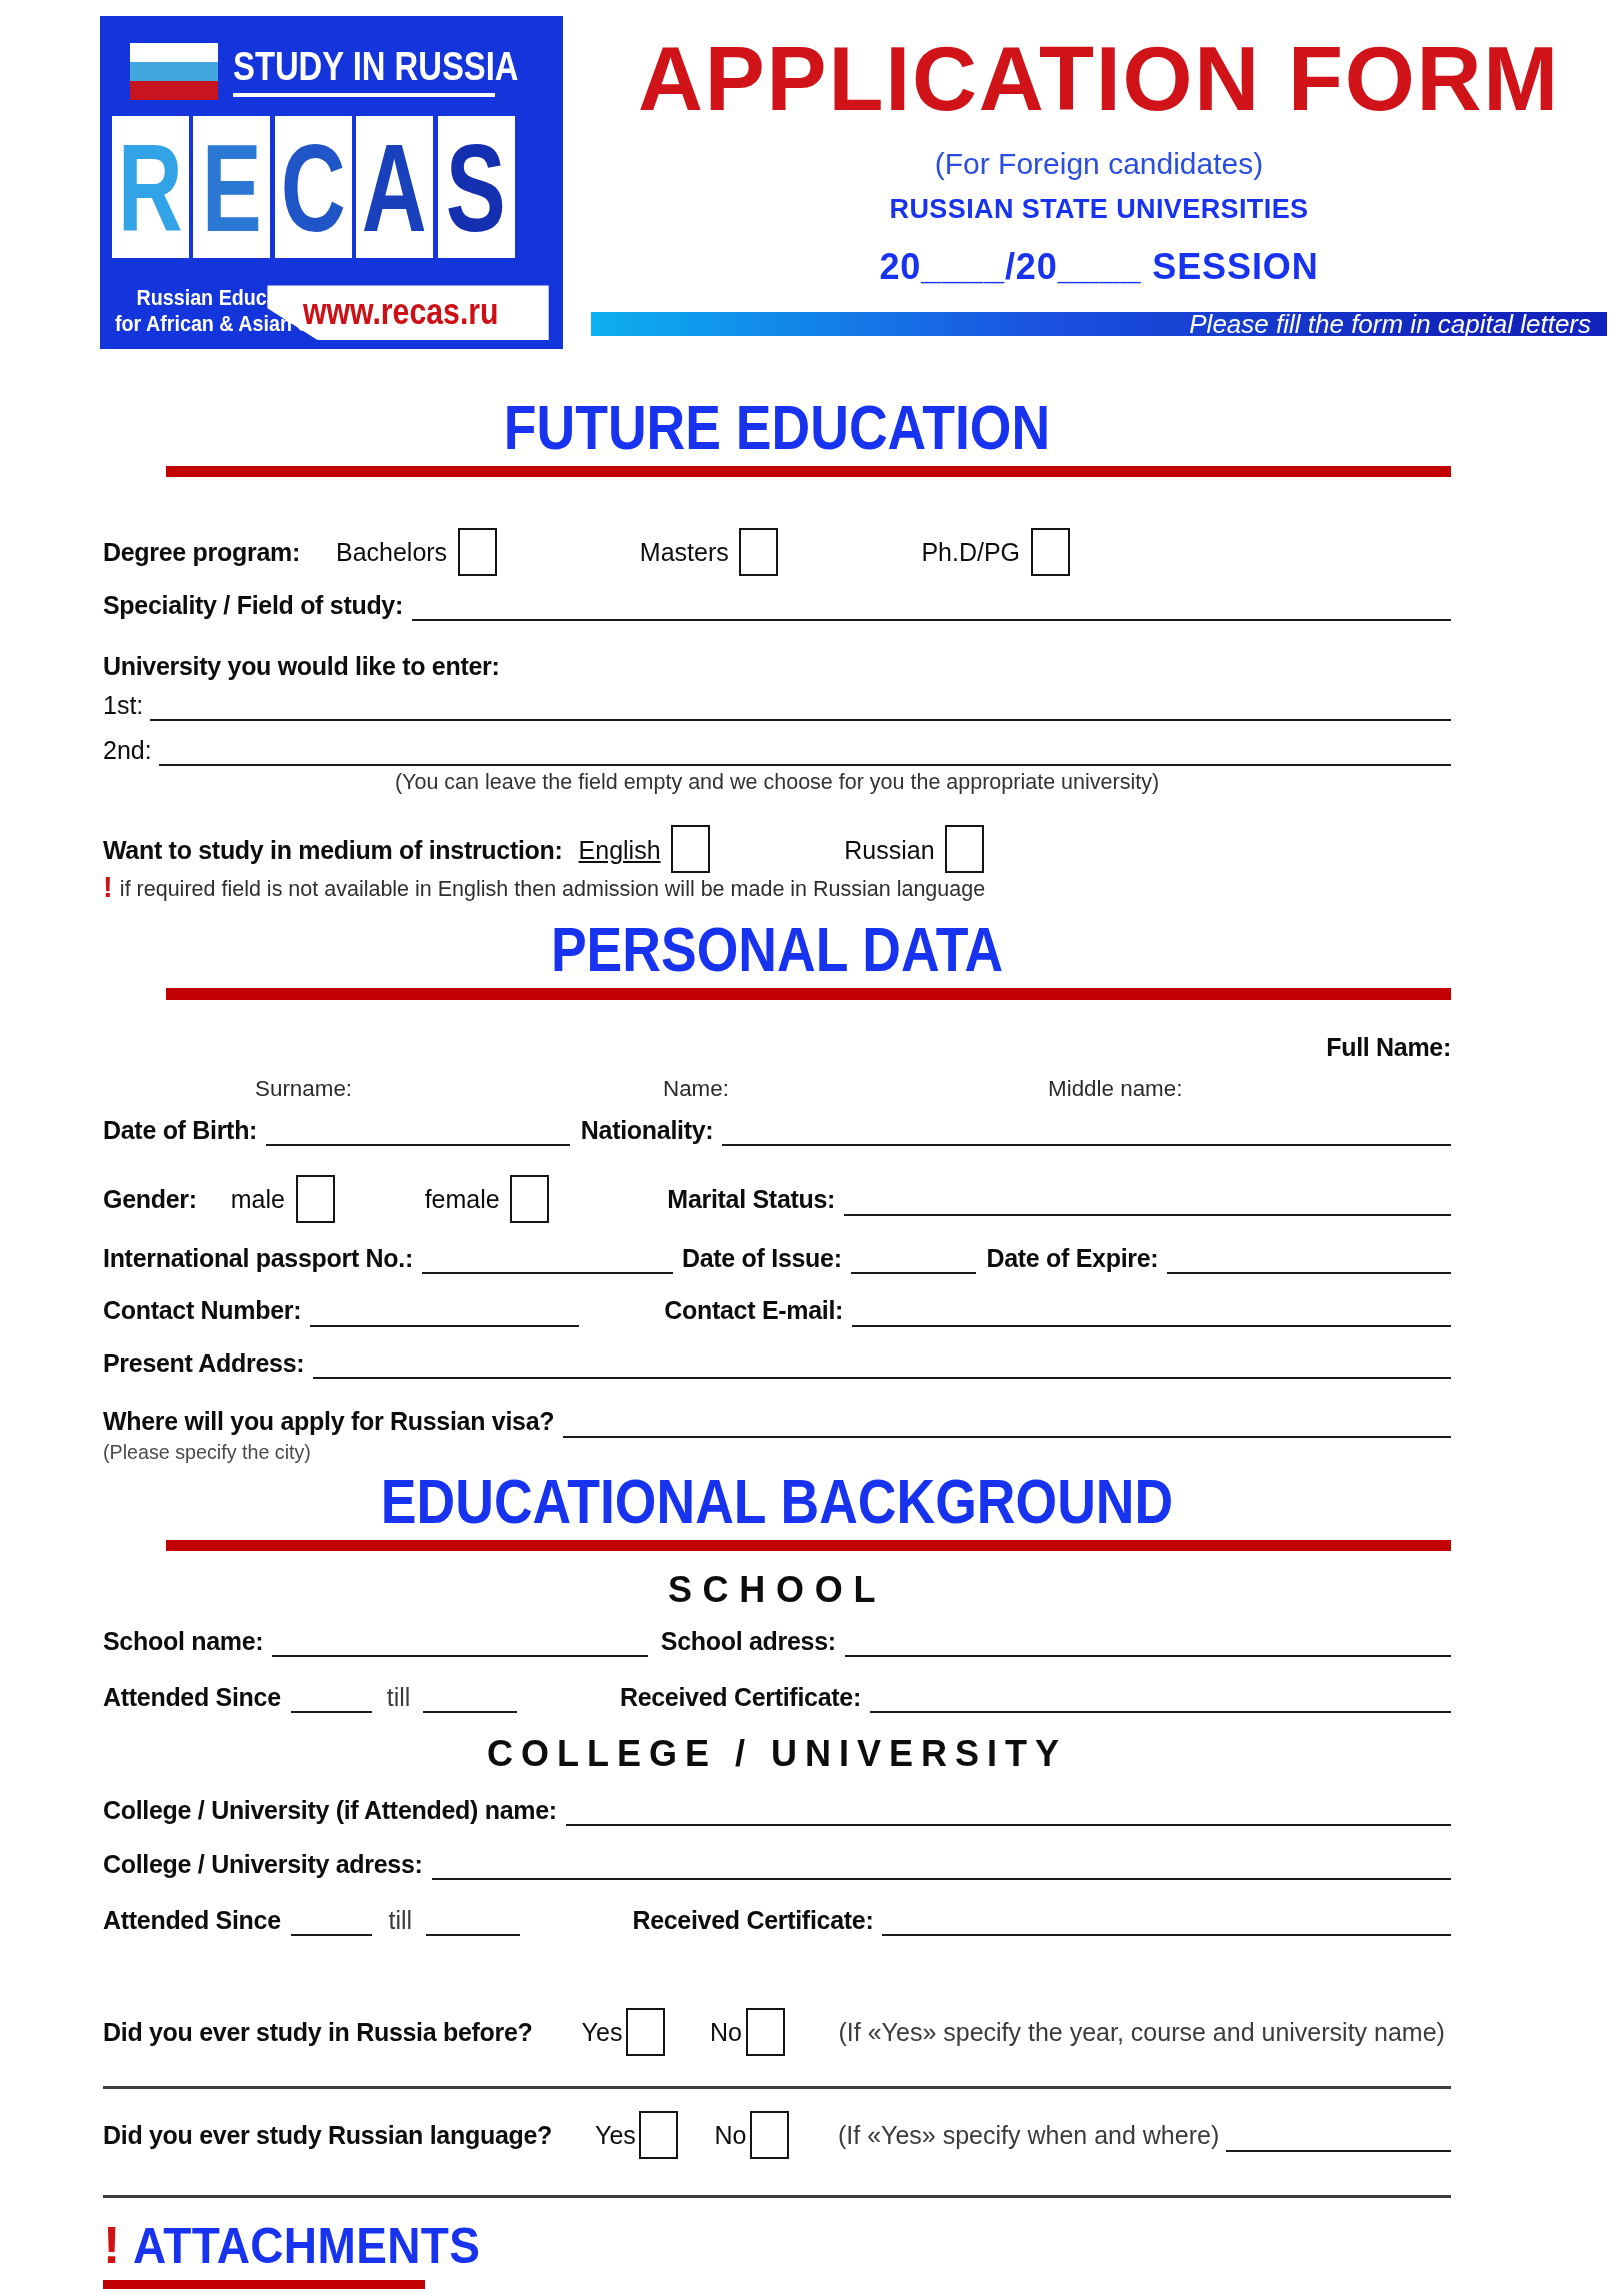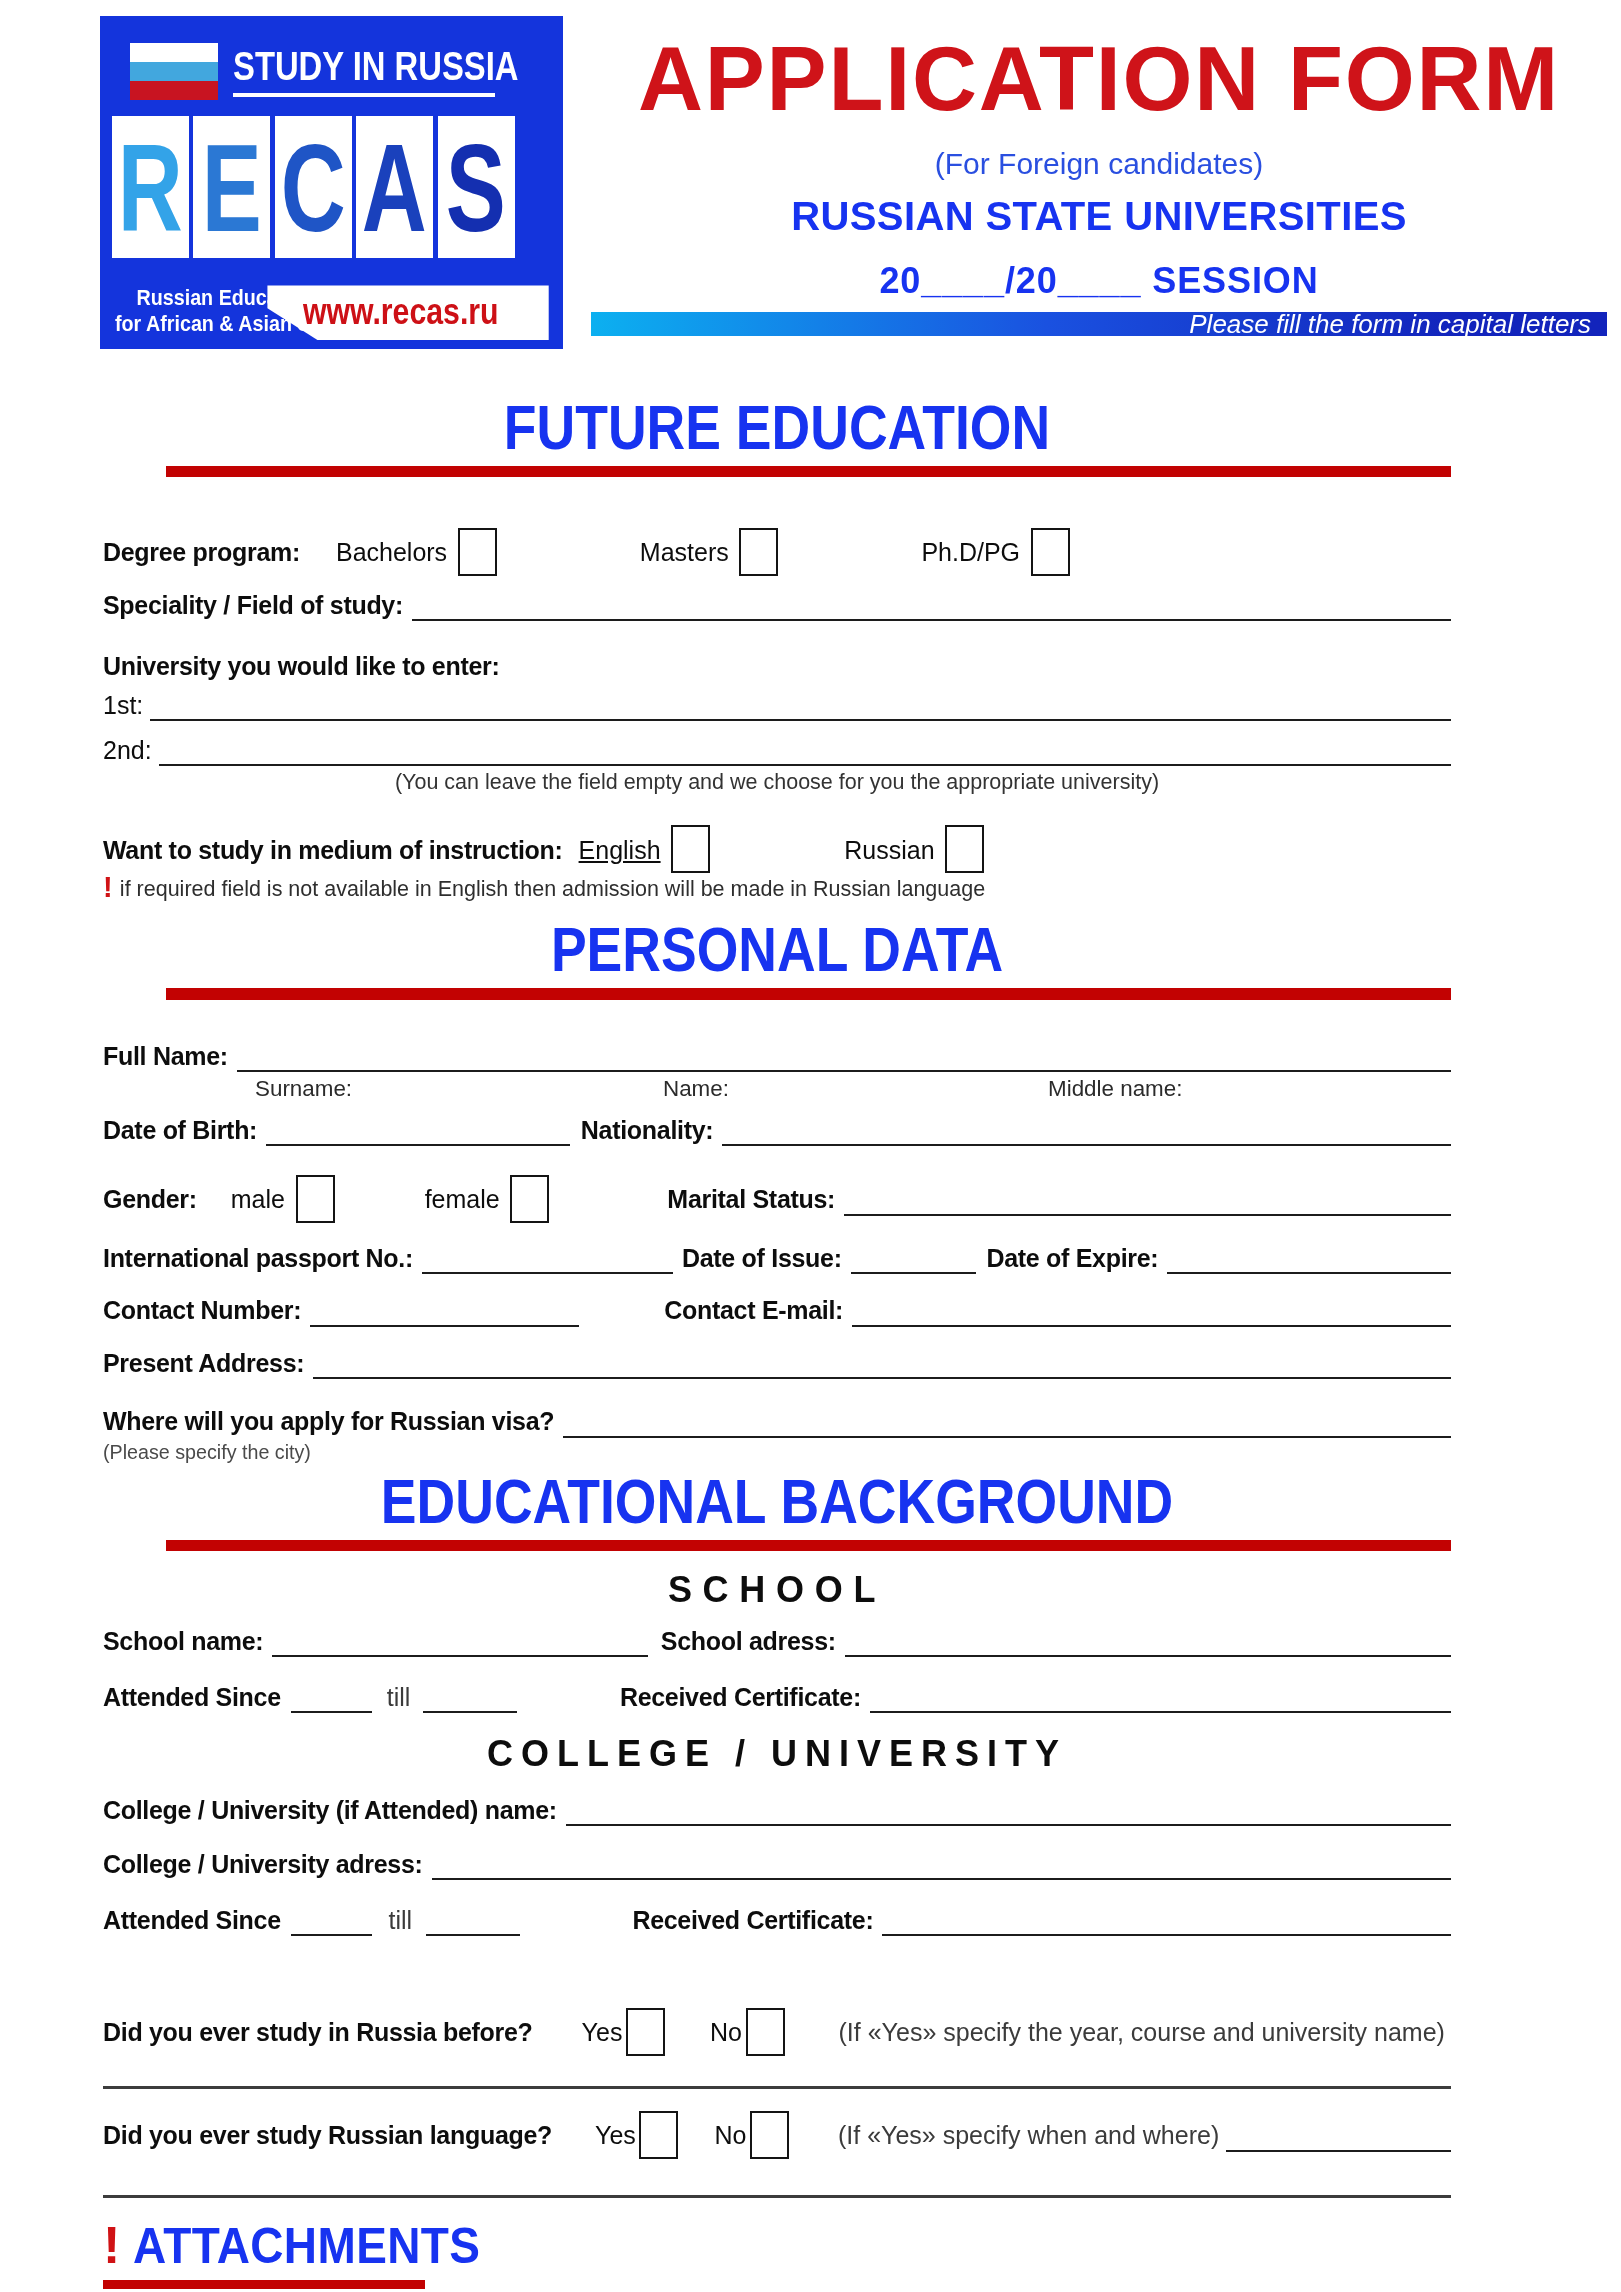--- a/index.html
+++ b/index.html
@@ -25,21 +25,21 @@
   .tagline { position:absolute; left:15px; bottom:10.7px; color:#ffffff; font-weight:bold;
              font-size:22.4px; line-height:1.2; transform:scaleX(0.88); transform-origin:left bottom; white-space:nowrap; }
   .webtab { position:absolute; right:14.3px; bottom:9px; background:#ffffff; padding:5.4px 12.5px 7.2px 36px;
             clip-path:polygon(0 0,100% 0,100% 100%,50px 100%,0 42%); }
   .webtab span { display:inline-block; color:#cd1016; font-weight:bold; font-size:36px;
                  transform:scaleX(0.84); transform-origin:left center; white-space:nowrap; }
 
   .titleblock { position:absolute; left:591px; top:34px; width:1016px; text-align:center; }
   .app-title { margin:0; color:#cf1319; font-weight:bold; font-size:90px; line-height:1.02; letter-spacing:1.8px; white-space:nowrap; }
   .app-sub1 { margin:21.5px 0 0 0; color:#2a4fe0; font-size:30px; }
-  .app-sub2 { margin:12.5px 0 0 0; color:#1733f0; font-weight:bold; font-size:40px; letter-spacing:0.4px; }
+  .app-sub2 { margin:12.5px 0 0 0; color:#1733f0; font-weight:bold; font-size:27px; letter-spacing:0.4px; }
   .app-session { margin:21.5px 0 0 0; color:#1733f0; font-weight:bold; font-size:36px; letter-spacing:0.9px; }
   .gradbar { position:absolute; left:591px; top:312px; width:1016px; height:24px;
              background:linear-gradient(90deg,#0cb0f0 0%,#1a51e0 45%,#1224bc 85%);
              display:flex; align-items:center; justify-content:flex-end; }
   .gradbar span { color:#ffffff; font-style:italic; font-size:26px; padding-right:16px; }
 
   
   .content { position:relative; padding:0 170px 0 103px; }
 
   .sech { color:#1733f0; font-weight:bold; font-size:63px; line-height:1; text-align:center;
@@ -164,21 +164,21 @@
     </div>
 
     <div class="exnote">
       <span class="exmark">!</span>
       <span class="smallnote">if required field is not available in English then admission will be made in Russian language</span>
     </div>
 
     <div class="sech" style="margin-top:16px;">PERSONAL DATA</div>
     <div class="redbar"></div>
 
-    <div class="row" style="margin-top:41px;">
+    <div class="row" style="margin-top:32px;flex-direction:column;">
       <span class="b">Full Name:</span>
       <span class="fill" style="margin-left:9px;"></span>
     </div>
     <div class="sublabels">
       <span style="left:152px;">Surname:</span>
       <span style="left:560px;">Name:</span>
       <span style="left:945px;">Middle name:</span>
     </div>
 
     <div class="row" style="margin-top:10.7px;">

